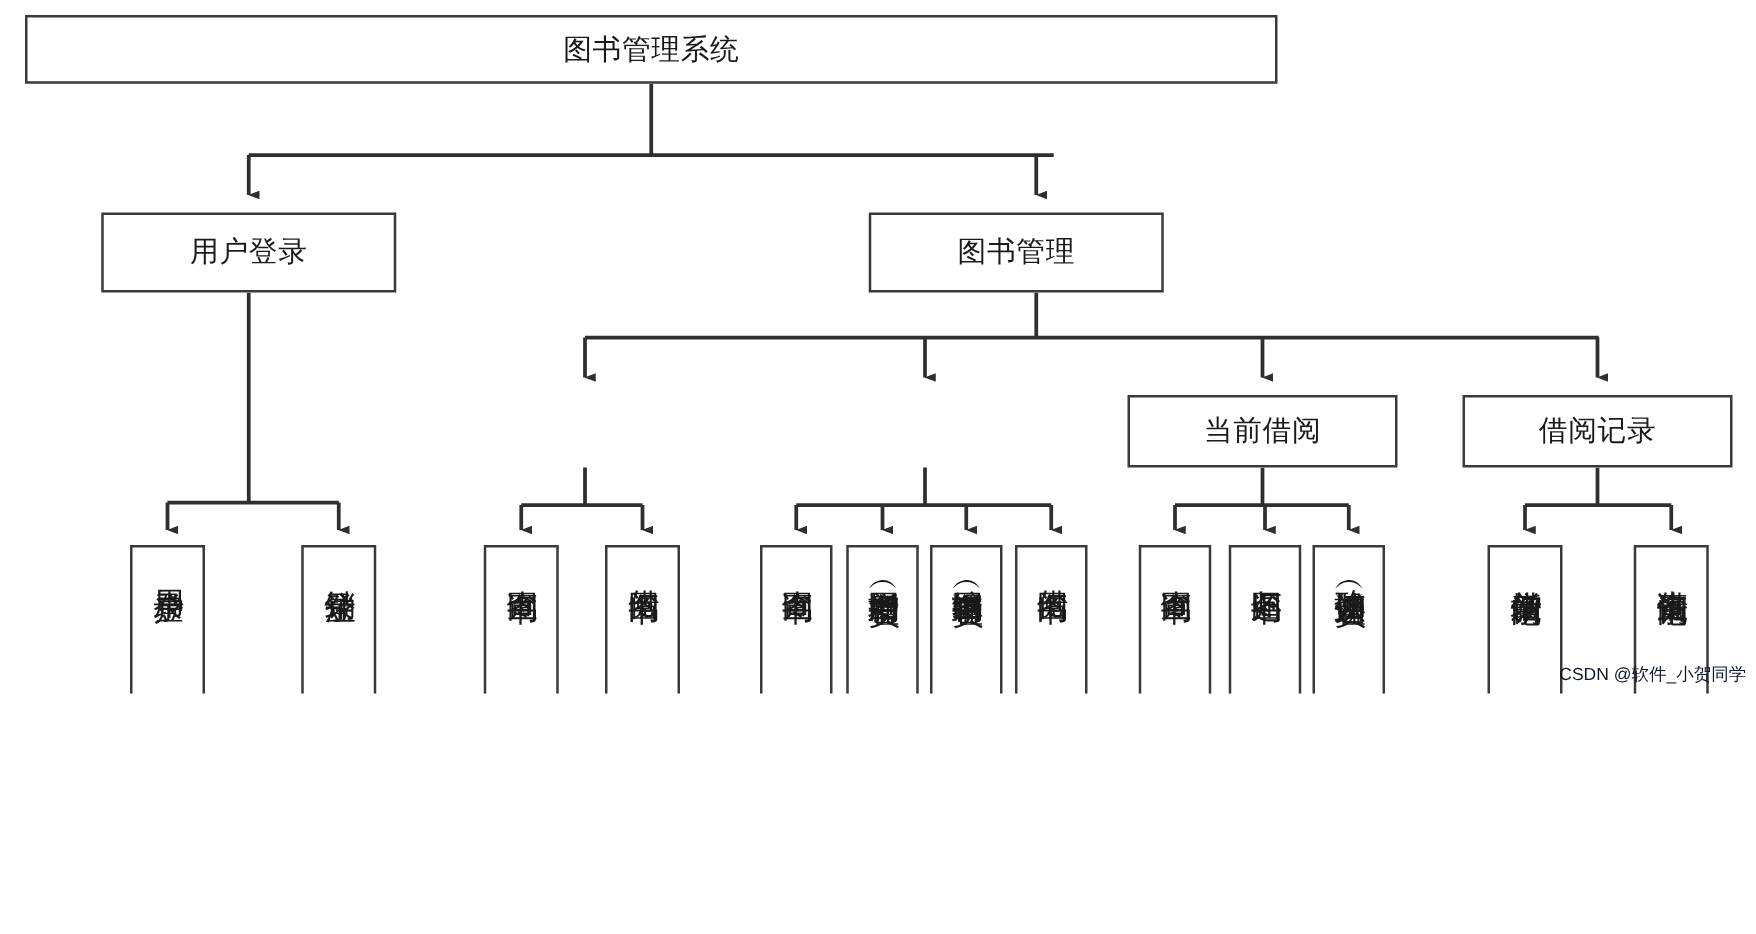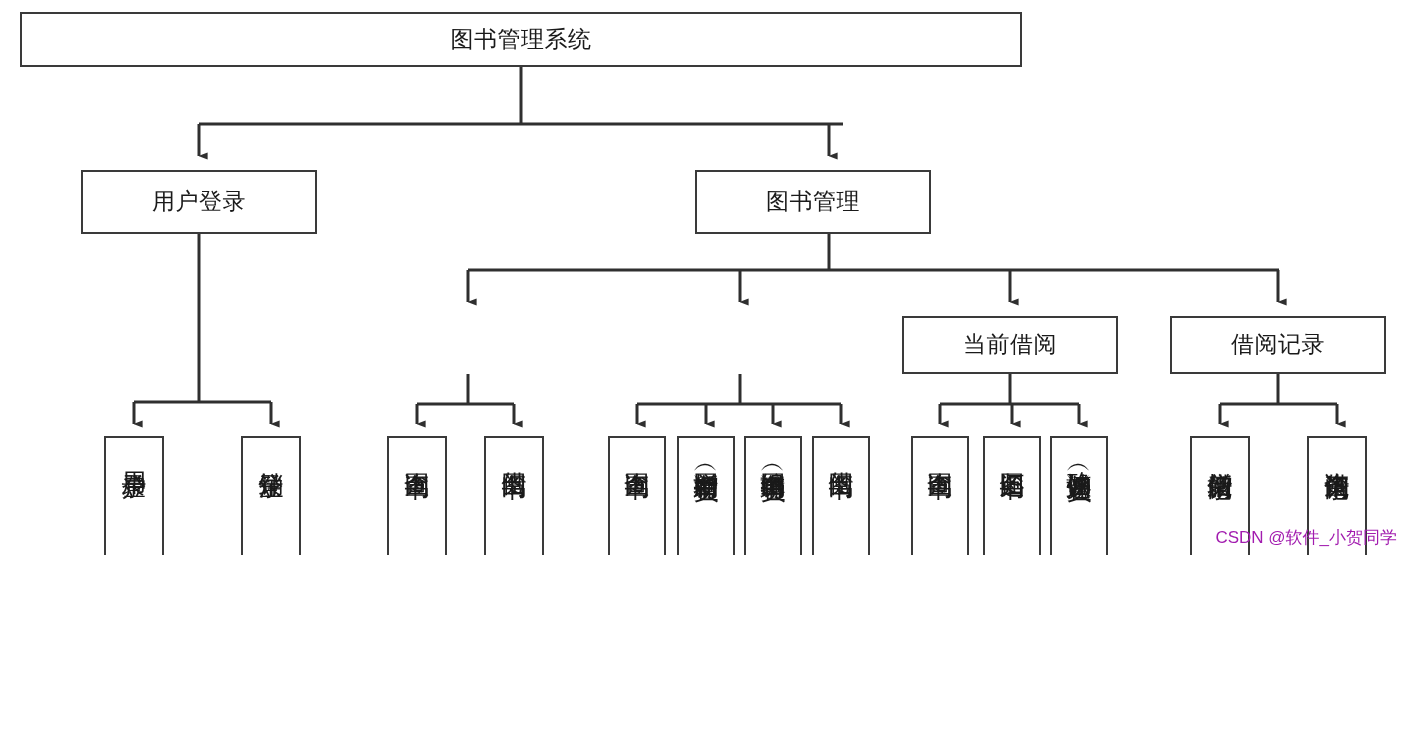--- a/index.html
+++ b/index.html
@@ -57,22 +57,22 @@
     text-orientation: upright;
     font-size: 25px;
     line-height: 1.08;
     letter-spacing: 1px;
     white-space: nowrap;
   }
   #watermark {
     position: absolute;
     right: 8px;
     bottom: 6px;
-    font-size: 17px;
-    color: #a21caf;
+    font-size: 14px;
+    color: #0f172a;
     z-index: 5;
     white-space: nowrap;
     font-family: "Liberation Sans", "DejaVu Sans", sans-serif;
   }
 </style>
 </head>
 <body>
 
 <div id="diagram-root">
 

